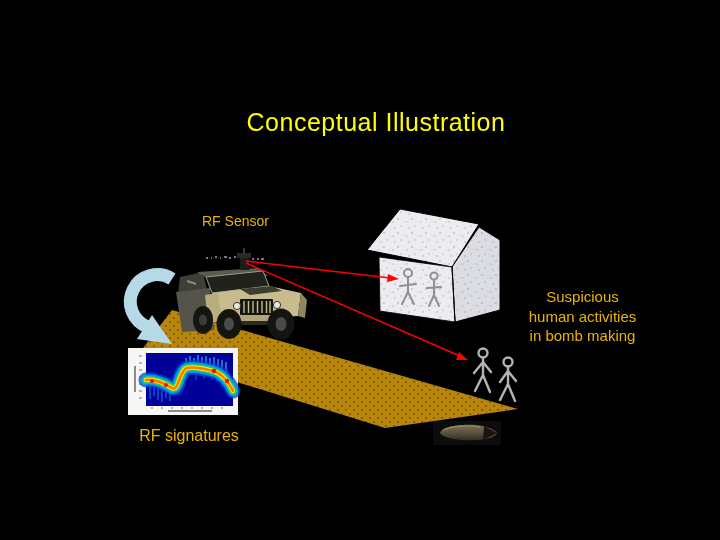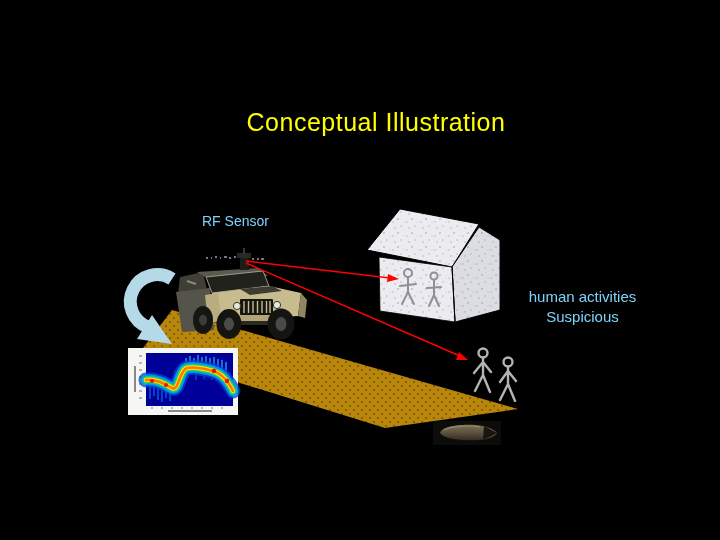--- a/index.html
+++ b/index.html
@@ -1,19 +1,19 @@
 <!DOCTYPE html>
 <html><head>
 <meta charset="utf-8">
 <style>
   html,body{margin:0;padding:0;background:#000;}
   #stage{position:relative;width:720px;height:540px;background:#000;overflow:hidden;
          font-family:"Liberation Sans","DejaVu Sans",sans-serif;}
   #illustration{position:absolute;left:0;top:0;}
-  .label{position:absolute;color:#7dd3fc;}
+  .label{position:absolute;color:#eab308;}
   #slide-title{left:16px;top:108px;width:720px;text-align:center;color:#ffff00;
                font-size:25px;letter-spacing:0.5px;}
   #rf-sensor-label{left:202px;top:213px;font-size:14px;}
   #suspicious-label{left:505px;top:287px;width:155px;text-align:center;
                     font-size:15px;line-height:19.5px;}
   #rf-signatures-label{left:115px;top:426px;width:148px;text-align:center;
                        font-size:16px;line-height:19px;}
 </style>
 </head>
 <body>
@@ -142,20 +142,22 @@
       <line x1="246" y1="261" x2="390" y2="278" stroke-width="1.5" stroke="#ff0000"></line>
       <polygon points="399,279 387,282 388,274" fill="#ff0000"></polygon>
       <line x1="246" y1="263" x2="460" y2="356" stroke-width="1.5" stroke="#ff0000"></line>
       <polygon points="468,360 456,360 459,352" fill="#ff0000"></polygon>
     </g>
   </svg>
 
   <div id="rf-sensor-label" class="label">RF Sensor</div>
 
   <div id="suspicious-label" class="label">
+    <div>Suspicious</div>
     <div>human activities</div>
-    <div>Suspicious</div>
+    <div>in bomb making</div>
   </div>
 
   <div id="rf-signatures-label" class="label">
+    <div>RF signatures</div>
   </div>
 
 </div>
 
 </body></html>

